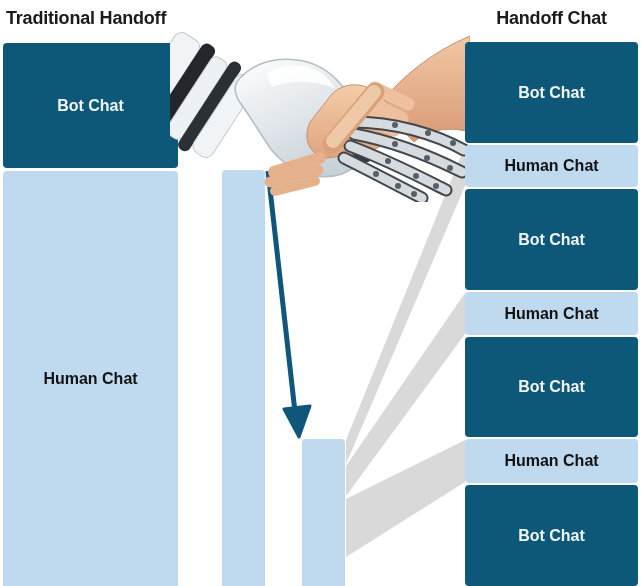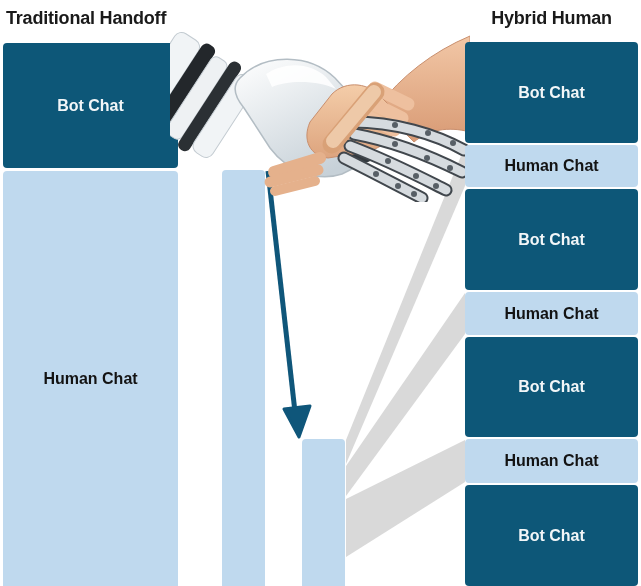--- a/index.html
+++ b/index.html
@@ -42,21 +42,21 @@
   #handshake{position:absolute;left:170px;top:30px;z-index:4;pointer-events:none;}
   .rcol{z-index:5;}
   .col-title{z-index:6;}
 </style>
 </head>
 <body>
 
 <div id="stage">
 
   <div id="title-left" class="col-title">Traditional Handoff</div>
-  <div id="title-right" class="col-title">Hybrid Human</div>
+  <div id="title-right" class="col-title">Handoff Chat</div>
 
   <svg id="connectors" class="overlay" width="641" height="586" viewBox="0 0 641 586">
     <polygon class="connector" points="346,440 465,146 465,186 346,464"></polygon>
     <polygon class="connector" points="346,466 465,293 465,334 346,496"></polygon>
     <polygon class="connector" points="346,499 465,440 465,482 346,557"></polygon>
   </svg>
 
   <div id="l-bot" class="block bot">
     <span>Bot Chat</span>
   </div>

